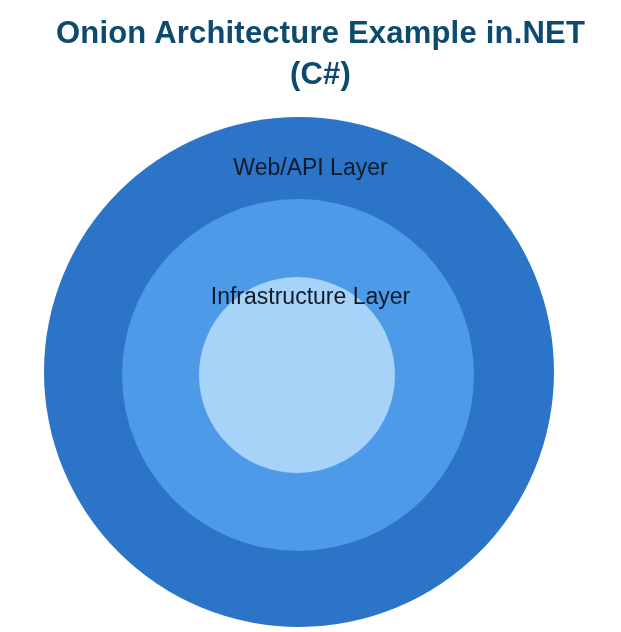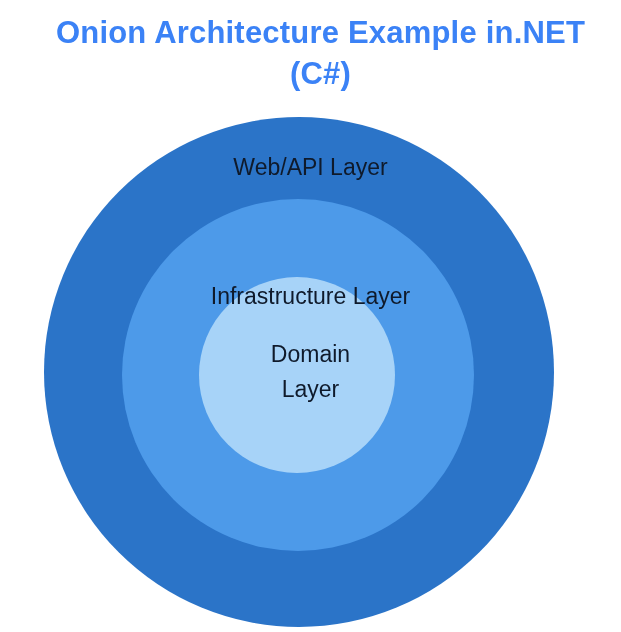--- a/index.html
+++ b/index.html
@@ -70,33 +70,32 @@
     left: 250px;
     right: 250px;
     line-height: 35px;
   }
 </style>
 </head>
 <body>
 
 <div class="canvas">
 
-  <h1 class="title" style="color: #3b82f6; padding-left: 20px;">
+  <h1 class="title" style="color: #0c4a6e; padding-left: 20px;">
     <span>Onion Architecture Example in.NET</span><br>
     <span>(C#)</span>
   </h1>
 
   <div class="diagram">
 
     <div class="circle circle-outer" style="background-color: rgb(43, 116, 200);"></div>
 
     <div class="circle circle-middle" style="background-color: rgb(77, 154, 233);"></div>
 
     <div class="circle circle-inner" style="background-color: rgb(167, 211, 248);"></div>
 
     <div class="layer-label label-web-api" style="color: rgb(15, 26, 43);">Web/API Layer</div>
 
     <div class="layer-label label-infrastructure" style="color: rgb(15, 26, 43); margin-top: 44px;">Infrastructure Layer</div>
 
-    <div class="layer-label label-domain" style="color: rgb(15, 26, 43);">Domain Layer</div>
 
   </div>
 </div>
 
 </body></html>

